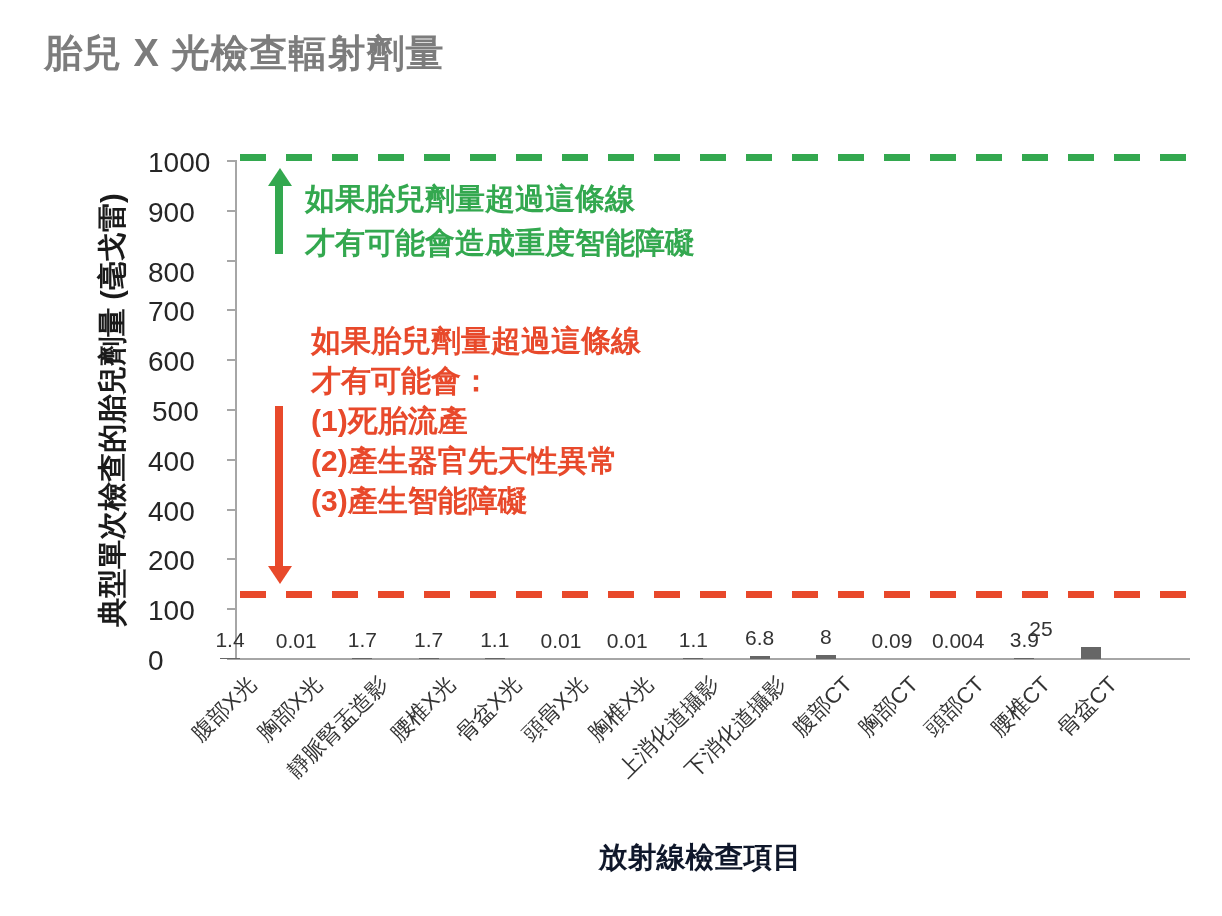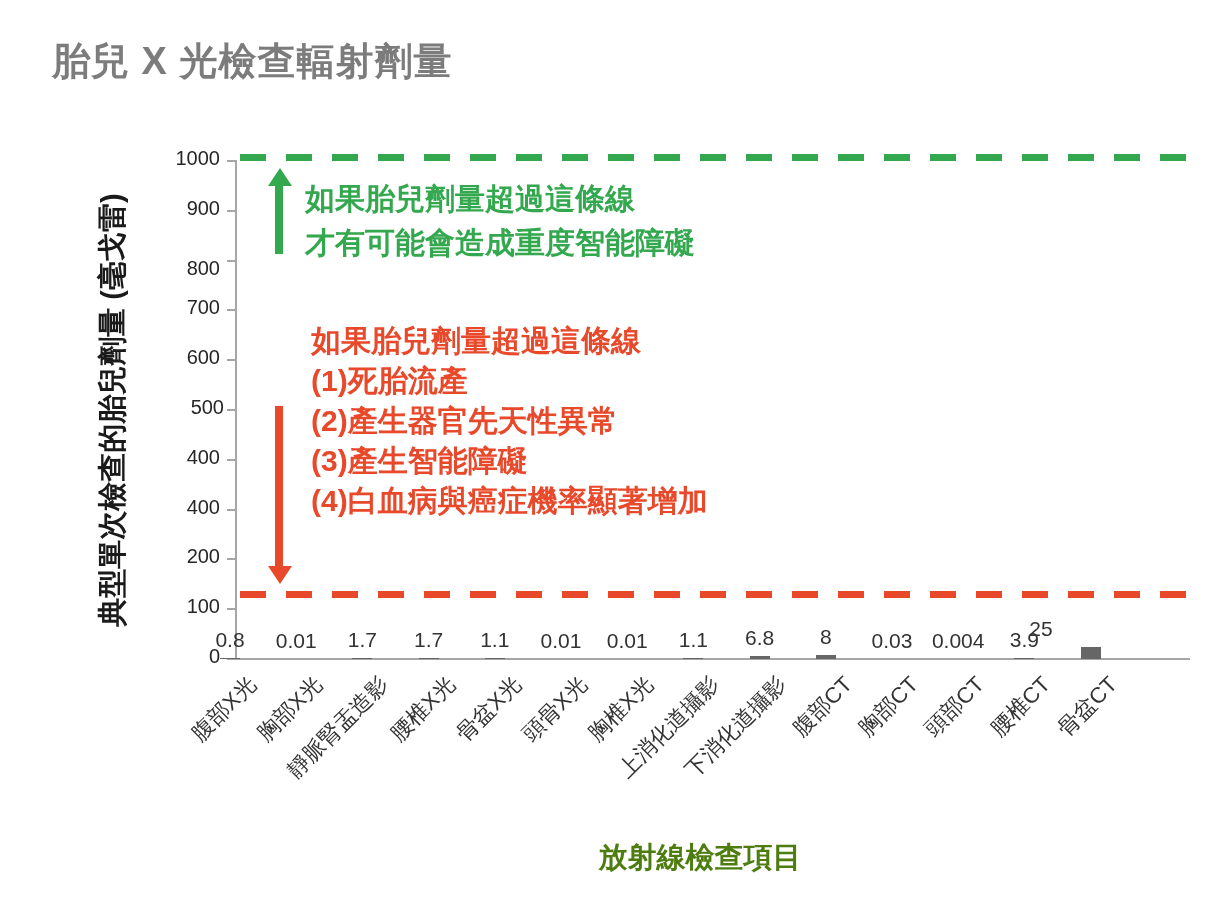--- a/index.html
+++ b/index.html
@@ -1,32 +1,32 @@
 <!DOCTYPE html>
 <html style="--title-c: #7C7C7C; --axis-c: #A6A6A6; --tick-c: #262626; --bar-c: #666666; --green-c: #33A84F; --red-c: #E8492B;"><head>
 <meta charset="utf-8">
 <style>
   html,body { margin:0; padding:0; background:#ffffff; }
   body { font-family:"Liberation Sans","DejaVu Sans",sans-serif; }
   #canvas { position:relative; width:1222px; height:916px; background:#fff; overflow:hidden; }
 
-  .chart-title { position:absolute; left:40px; top:24px; margin:12px;
+  .chart-title { position:absolute; left:40px; top:24px; margin:4px;
     font-size:38px; font-weight:bold; letter-spacing:1px; color:var(--title-c); }
 
   .y-axis-title { position:absolute; left:86px; top:161px; width:54px; height:498px;
     display:flex; align-items:center; justify-content:center; }
   .y-axis-title span { transform:rotate(-90deg); white-space:nowrap;
     font-size:29px; font-weight:bold; color:#1a1a1a; }
 
   .axis-line { position:absolute; background:var(--axis-c); }
   #y-axis-line { left:235px; top:160px; width:2px; height:500px; }
   #x-axis-line { left:235px; top:658px; width:955px; height:2px; }
 
-  .ytick { position:absolute; width:72px; text-align:right;
-    font-size:20px; color:var(--tick-c); }
+  .ytick { position:absolute; width:72px; text-align:left;
+    font-size:28px; color:var(--tick-c); }
   .ymark { position:absolute; width:8px; height:2px; left:227px; background:var(--axis-c); }
 
   .bar { position:absolute; background:var(--bar-c); }
   .dlabel { position:absolute; width:72px; text-align:center;
     font-size:21px; color:#333; white-space:nowrap; }
   .cat { position:absolute; width:220px; text-align:right; font-size:22px; color:#333;
     transform:rotate(-45deg); transform-origin:100% 0; white-space:nowrap; }
 
   .refline { position:absolute; left:240px; width:950px; height:7px; }
 
@@ -37,21 +37,21 @@
   .arrow-shaft { position:absolute; width:8px; left:275px; }
   #green-shaft { top:184px; height:70px; background:var(--green-c); }
   #red-shaft   { top:406px; height:162px; background:var(--red-c); }
   .arrow-head { position:absolute; width:0; height:0; left:268px; }
   #green-head { top:168px; border-left:12px solid transparent; border-right:12px solid transparent;
     border-bottom:18px solid var(--green-c); }
   #red-head   { top:566px; border-left:12px solid transparent; border-right:12px solid transparent;
     border-top:18px solid var(--red-c); }
 
   .x-axis-title { position:absolute; left:450px; top:838px; width:500px; text-align:center;
-    font-size:29px; font-weight:bold; color:#4d7c0f; }
+    font-size:29px; font-weight:bold; color:#0f172a; }
 </style>
 </head>
 <body>
 
 <div id="canvas">
 
   <h1 class="chart-title">胎兒 X 光檢查輻射劑量</h1>
 
   <div class="y-axis-title">
     <span>典型單次檢查的胎兒劑量 (毫戈雷)</span>
@@ -79,41 +79,41 @@
       <div class="ymark" style="top: 309.4px;"></div>
       <div class="ytick" style="left: 148px; top: 257px;">800</div>
       <div class="ymark" style="top: 259.6px;"></div>
       <div class="ytick" style="left: 148px; top: 196.8px;">900</div>
       <div class="ymark" style="top: 209.8px;"></div>
       <div class="ytick" style="left: 148px; top: 147px;">1000</div>
       <div class="ymark" style="top: 160px;"></div>
     </div>
   <div id="plot">
       <div class="bar" style="left: 220px; width: 20px; top: 658.303px; height: 0.6972px;"></div>
-      <div class="dlabel" style="left: 194px; top: 628.303px;">0.8</div>
+      <div class="dlabel" style="left: 194px; top: 628.303px;">1.4</div>
       <div class="bar" style="left: 286.2px; width: 20px; top: 658.995px; height: 0.00498px;"></div>
       <div class="dlabel" style="left: 260.2px; top: 628.995px;">0.01</div>
       <div class="bar" style="left: 352.4px; width: 20px; top: 658.153px; height: 0.8466px;"></div>
       <div class="dlabel" style="left: 326.4px; top: 628.153px;">1.7</div>
       <div class="bar" style="left: 418.6px; width: 20px; top: 658.153px; height: 0.8466px;"></div>
       <div class="dlabel" style="left: 392.6px; top: 628.153px;">1.7</div>
       <div class="bar" style="left: 484.8px; width: 20px; top: 658.452px; height: 0.5478px;"></div>
       <div class="dlabel" style="left: 458.8px; top: 628.452px;">1.1</div>
       <div class="bar" style="left: 551px; width: 20px; top: 658.995px; height: 0.00498px;"></div>
       <div class="dlabel" style="left: 525px; top: 628.995px;">0.01</div>
       <div class="bar" style="left: 617.2px; width: 20px; top: 658.995px; height: 0.00498px;"></div>
       <div class="dlabel" style="left: 591.2px; top: 628.995px;">0.01</div>
       <div class="bar" style="left: 683.4px; width: 20px; top: 658.452px; height: 0.5478px;"></div>
       <div class="dlabel" style="left: 657.4px; top: 628.452px;">1.1</div>
       <div class="bar" style="left: 749.6px; width: 20px; top: 655.614px; height: 3.3864px;"></div>
       <div class="dlabel" style="left: 723.6px; top: 625.614px;">6.8</div>
       <div class="bar" style="left: 815.8px; width: 20px; top: 655.016px; height: 3.984px;"></div>
       <div class="dlabel" style="left: 789.8px; top: 625.016px;">8</div>
       <div class="bar" style="left: 882px; width: 20px; top: 658.97px; height: 0.02988px;"></div>
-      <div class="dlabel" style="left: 856px; top: 628.97px;">0.03</div>
+      <div class="dlabel" style="left: 856px; top: 628.97px;">0.09</div>
       <div class="bar" style="left: 948.2px; width: 20px; top: 658.998px; height: 0.00249px;"></div>
       <div class="dlabel" style="left: 922.2px; top: 628.998px;">0.004</div>
       <div class="bar" style="left: 1014.4px; width: 20px; top: 657.805px; height: 1.1952px;"></div>
       <div class="dlabel" style="left: 988.4px; top: 627.805px;">3.9</div>
       <div class="bar" style="left: 1080.6px; width: 20px; top: 646.55px; height: 12.45px;"></div>
       <div class="dlabel" style="left: 1005px; top: 616.55px;">25</div>
     </div>
   <div id="xcats">
       <div class="cat" style="left: 22px; top: 670px;">腹部X光</div>
       <div class="cat" style="left: 88.2px; top: 670px;">胸部X光</div>
@@ -139,21 +139,21 @@
   <div id="green-shaft" class="arrow-shaft"></div>
   <div id="green-lines" class="ann-text">
       <div class="ann-line">如果胎兒劑量超過這條線</div>
       <div class="ann-line">才有可能會造成重度智能障礙</div>
     </div>
 
   <div id="red-shaft" class="arrow-shaft"></div>
   <div id="red-head" class="arrow-head"></div>
   <div id="red-lines" class="ann-text">
       <div class="ann-line">如果胎兒劑量超過這條線</div>
+      <div class="ann-line">才有可能會：</div>
       <div class="ann-line">(1)死胎流產</div>
       <div class="ann-line">(2)產生器官先天性異常</div>
       <div class="ann-line">(3)產生智能障礙</div>
-      <div class="ann-line">(4)白血病與癌症機率顯著增加</div>
     </div>
 
   <div class="x-axis-title">放射線檢查項目</div>
 
 </div>
 
 </body></html>

